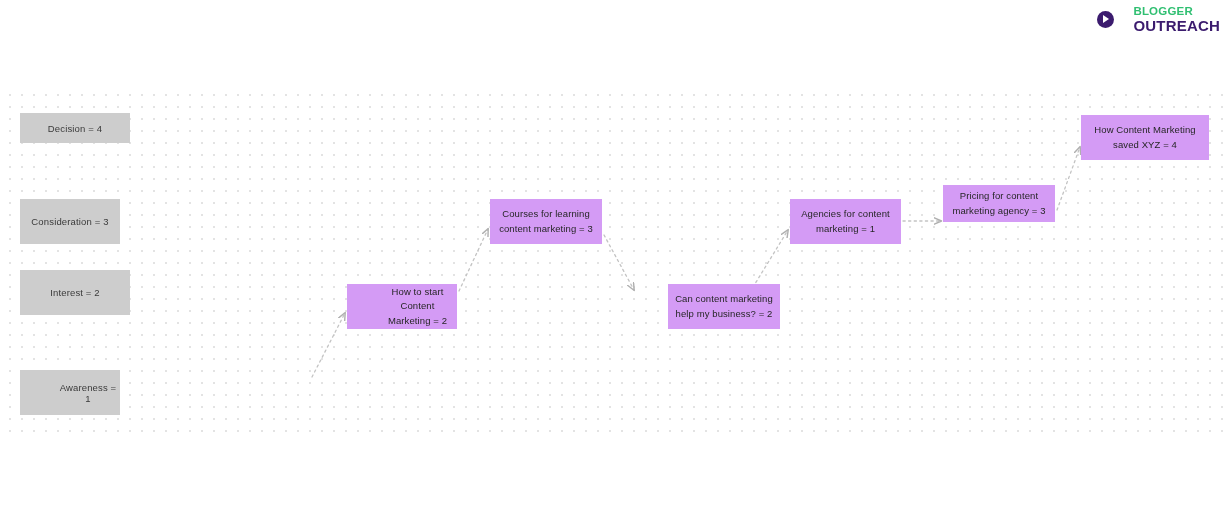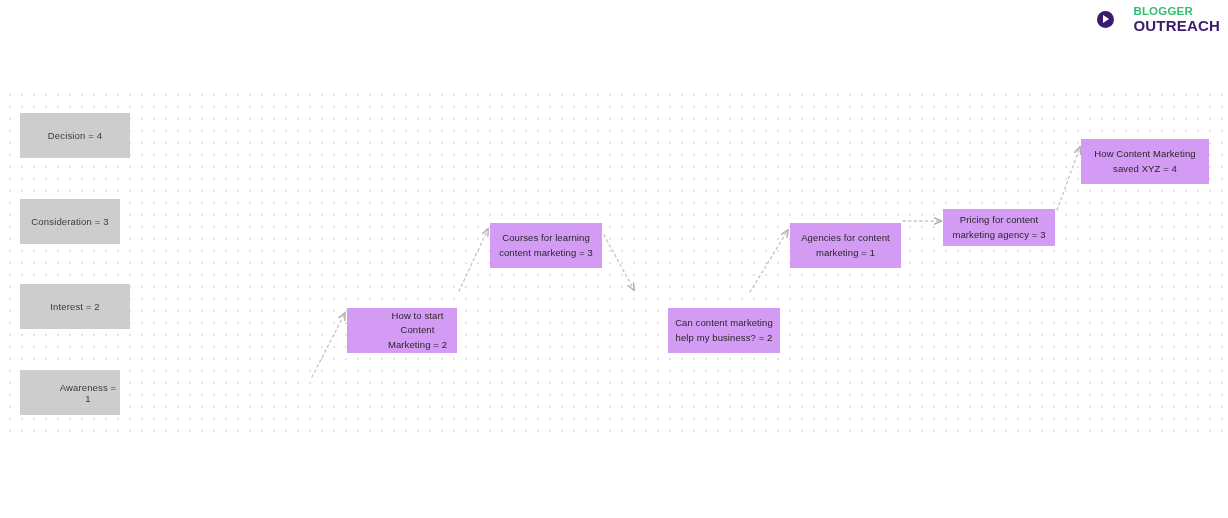--- a/index.html
+++ b/index.html
@@ -107,21 +107,20 @@
     display: flex;
     align-items: center;
     justify-content: center;
     text-align: center;
     color: #262626;
     font-size: 9.5px;
     line-height: 1.5;
     letter-spacing: 0.1px;
     padding: 3px 6px;
     box-sizing: border-box;
-    margin-top: 24px;
   }
 </style>
 </head>
 <body>
 
 <div id="brand-logo">
   <span class="logo-mark"></span>
   <span class="logo-words">
     <span class="logo-top">BLOGGER</span>
     <span class="logo-bottom">OUTREACH</span>
@@ -143,27 +142,27 @@
 
     <path d="M604,150 L634,205" fill="none" stroke="#c3c3c3" stroke-width="1.3" stroke-dasharray="2.2 3.4" stroke-linecap="round" marker-end="url(#arrowhead)"></path>
 
     <path d="M750,207 L788,145" fill="none" stroke="#c3c3c3" stroke-width="1.3" stroke-dasharray="2.2 3.4" stroke-linecap="round" marker-end="url(#arrowhead)"></path>
 
     <path d="M903,136 L941,136" fill="none" stroke="#c3c3c3" stroke-width="1.3" stroke-dasharray="2.2 3.4" stroke-linecap="round" marker-end="url(#arrowhead)"></path>
 
     <path d="M1057,125 L1080,62" fill="none" stroke="#c3c3c3" stroke-width="1.3" stroke-dasharray="2.2 3.4" stroke-linecap="round" marker-end="url(#arrowhead)"></path>
   </svg>
 
-  <div class="stage-box" style="left:20px; top:28px; width:110px; height:45px;">
+  <div class="stage-box" style="left:20px; top:28px; width:110px; height:30px;">
     <span>Decision = 4</span>
   </div>
   <div class="stage-box" style="left:20px; top:114px; width:100px; height:45px;">
     <span>Consideration = 3</span>
   </div>
-  <div class="stage-box" style="left:20px; top:199px; width:110px; height:45px;">
+  <div class="stage-box" style="left:20px; top:185px; width:110px; height:45px;">
     <span>Interest = 2</span>
   </div>
   <div class="stage-box" style="left:20px; top:285px; width:100px; height:45px;padding-left:36px;">
     <span>Awareness = 1</span>
   </div>
 
   <div class="node-box" style="left:347px; top:199px; width:110px; height:45px;padding-left:37px;">
     <span>How to start Content Marketing = 2</span>
   </div>
   <div class="node-box" style="left:490px; top:114px; width:112px; height:45px;">

